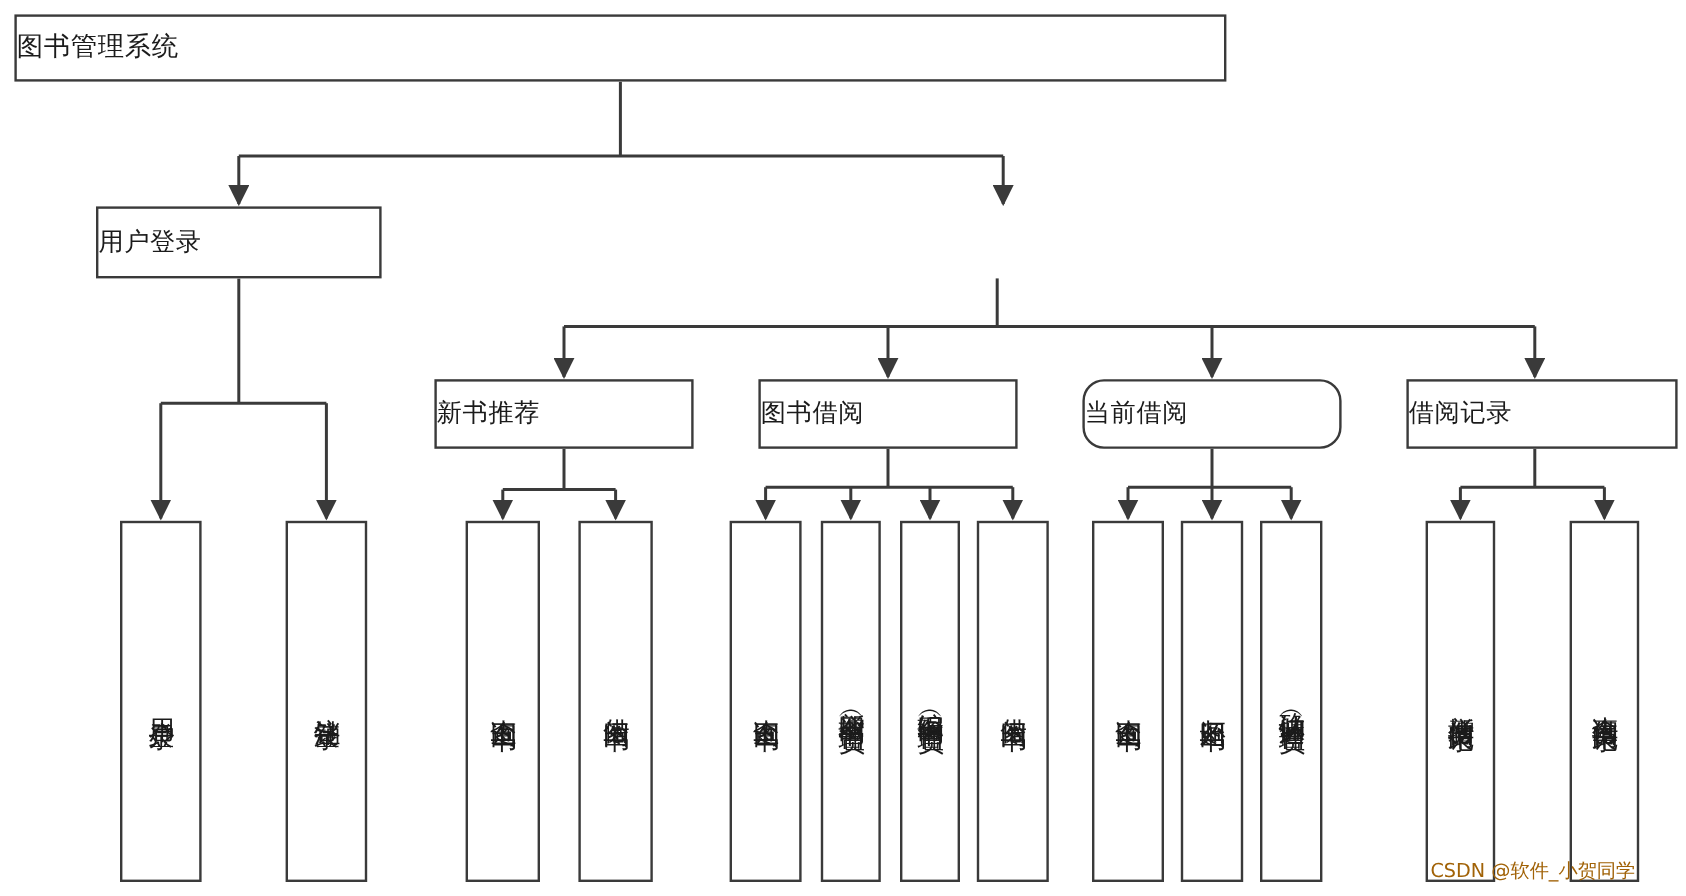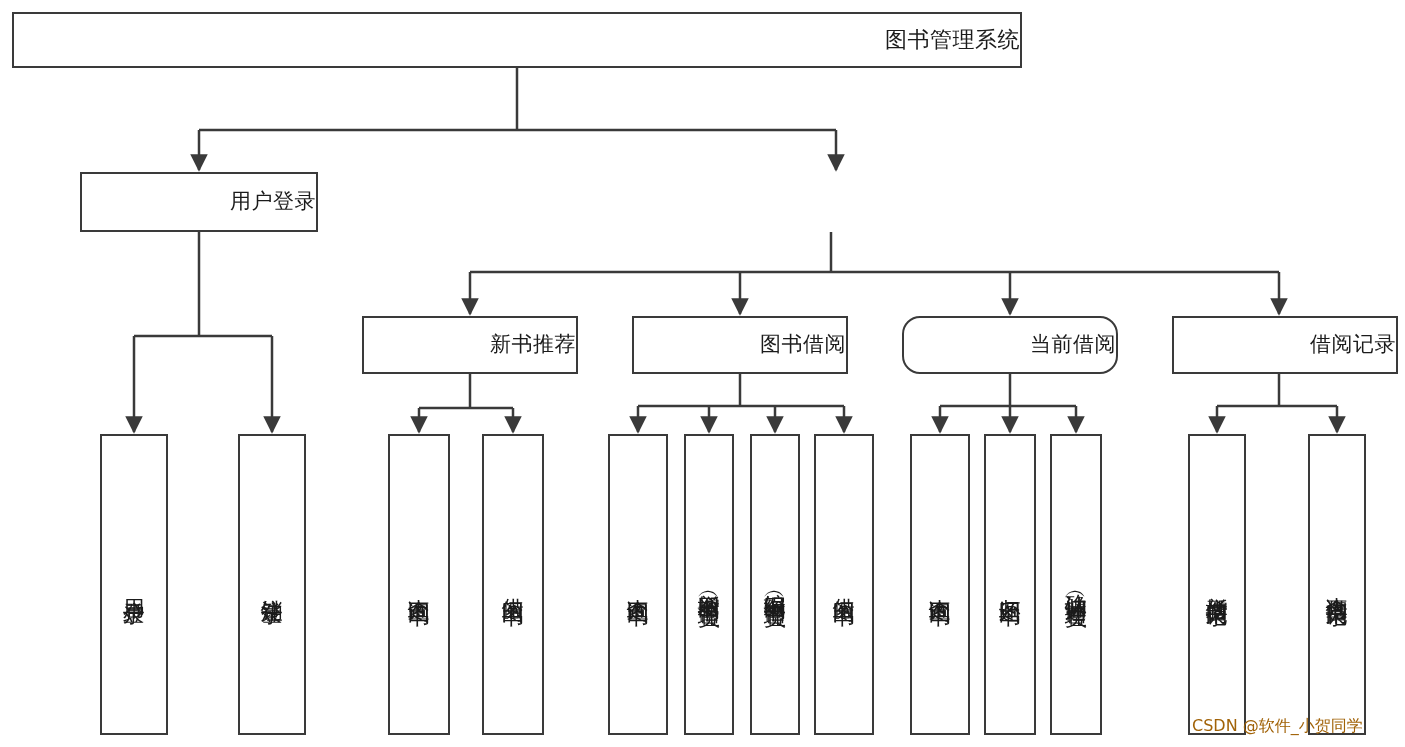--- a/index.html
+++ b/index.html
@@ -26,21 +26,21 @@
     height: 747px;
     pointer-events: none;
   }
   .node {
     position: absolute;
     box-sizing: border-box;
     border: 2px solid #3a3a3a;
     background: #ffffff;
     display: flex;
     align-items: center;
-    justify-content: flex-end;
+    justify-content: flex-start;
     color: #1b1b1b;
     z-index: 2;
   }
   .node .lbl {
     display: block;
     line-height: 1.22;
     text-align: center;
     white-space: nowrap;
   }
   

